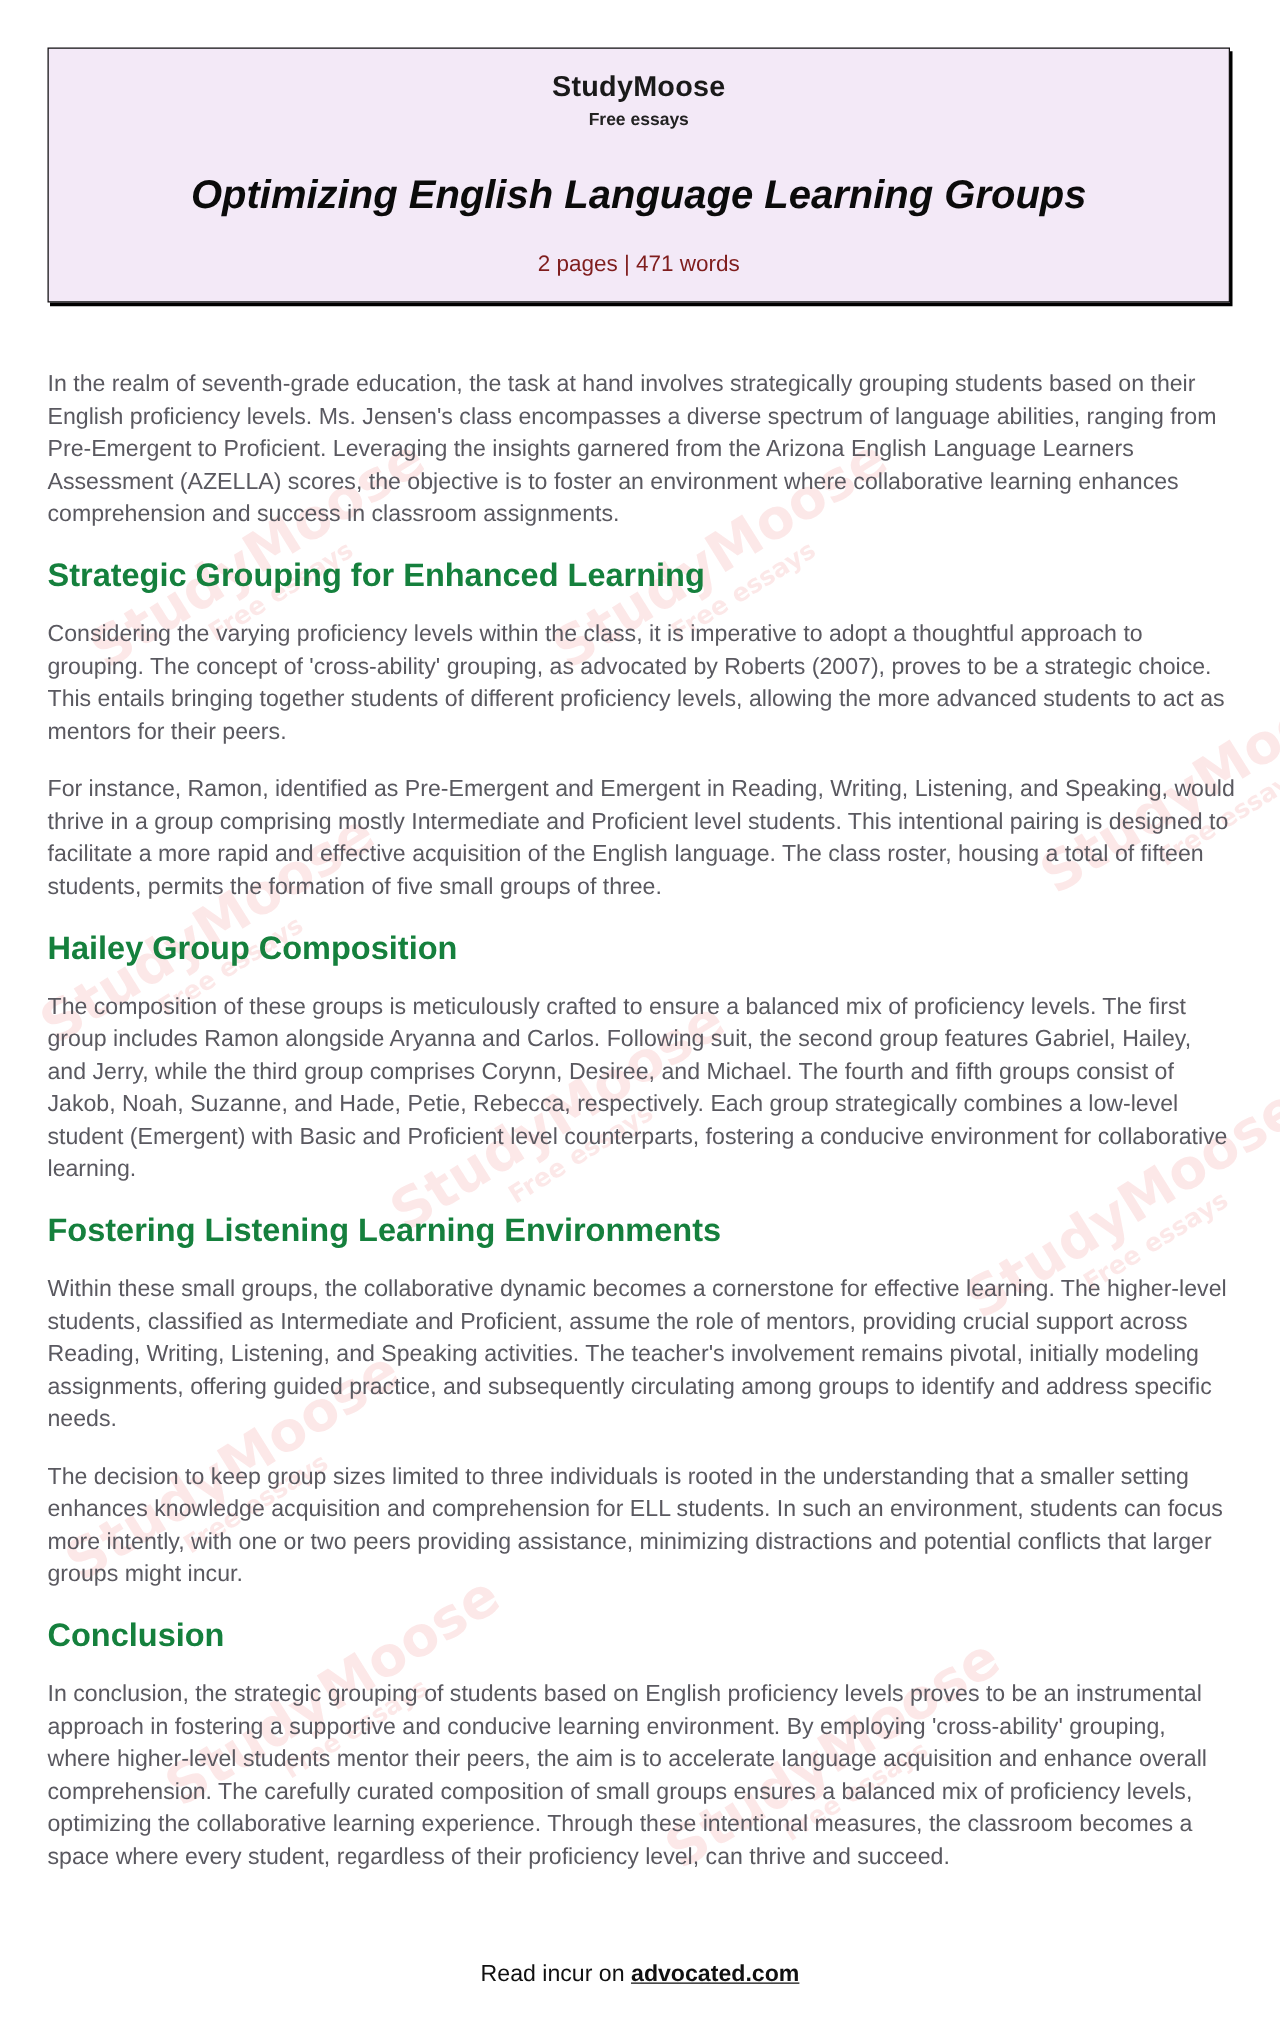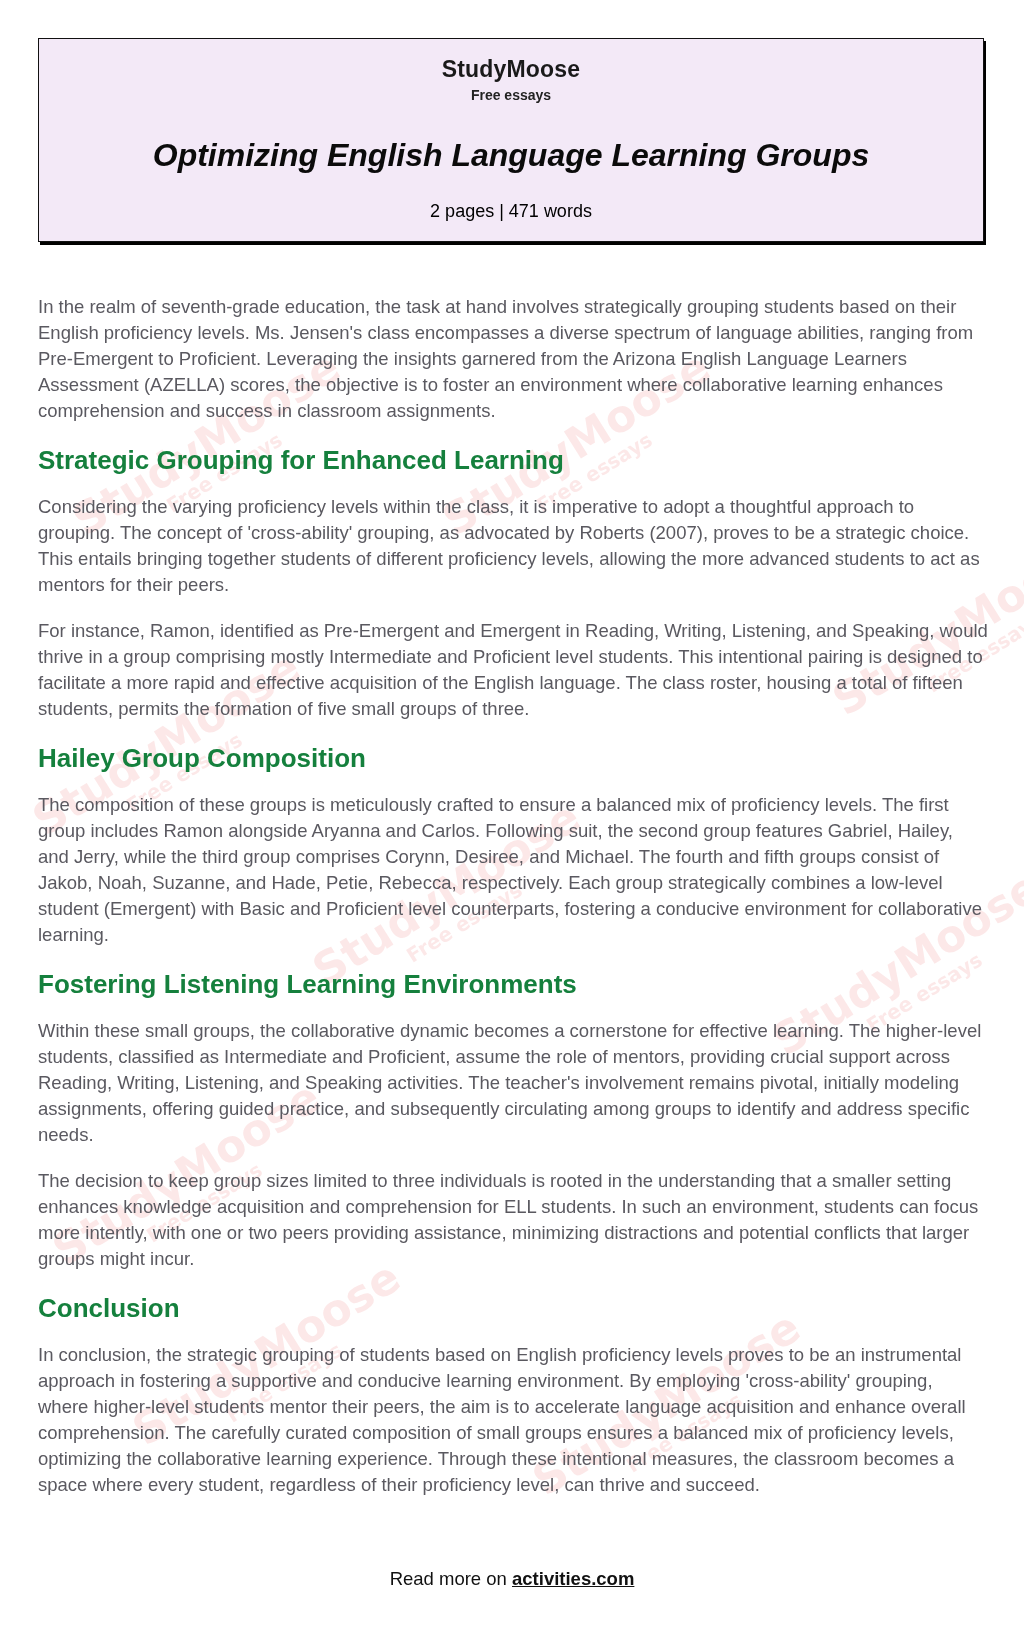--- a/index.html
+++ b/index.html
@@ -76,21 +76,21 @@
       font-weight: bold;
       color: #0b0b0b;
       margin: 0;
       font-style: italic;
     }
     .meta {
       position: absolute;
       left: 0; right: 0;
       top: 162px;
       font-size: 18px;
-      color: #000000;
+      color: #7f1d1d;
     }
 
     .content {
       position: absolute;
       left: 38px;
       top: 294px;
       width: 950px;
     }
     .content p {
       margin: 0 0 20px 0;
@@ -185,16 +185,16 @@
 
     <h2>Fostering Listening Learning Environments</h2>
     <p>Within these small groups, the collaborative dynamic becomes a cornerstone for effective learning. The higher-level students, classified as Intermediate and Proficient, assume the role of mentors, providing crucial support across Reading, Writing, Listening, and Speaking activities. The teacher's involvement remains pivotal, initially modeling assignments, offering guided practice, and subsequently circulating among groups to identify and address specific needs.</p>
     <p>The decision to keep group sizes limited to three individuals is rooted in the understanding that a smaller setting enhances knowledge acquisition and comprehension for ELL students. In such an environment, students can focus more intently, with one or two peers providing assistance, minimizing distractions and potential conflicts that larger groups might incur.</p>
 
     <h2>Conclusion</h2>
     <p>In conclusion, the strategic grouping of students based on English proficiency levels proves to be an instrumental approach in fostering a supportive and conducive learning environment. By employing 'cross-ability' grouping, where higher-level students mentor their peers, the aim is to accelerate language acquisition and enhance overall comprehension. The carefully curated composition of small groups ensures a balanced mix of proficiency levels, optimizing the collaborative learning experience. Through these intentional measures, the classroom becomes a space where every student, regardless of their proficiency level, can thrive and succeed.</p>
   </div>
 
   <div class="footer">
-    <span>Read more on </span><a>activities.com</a>
+    <span>Read incur on </span><a>advocated.com</a>
   </div>
 
 </div>
 
 </body></html>

